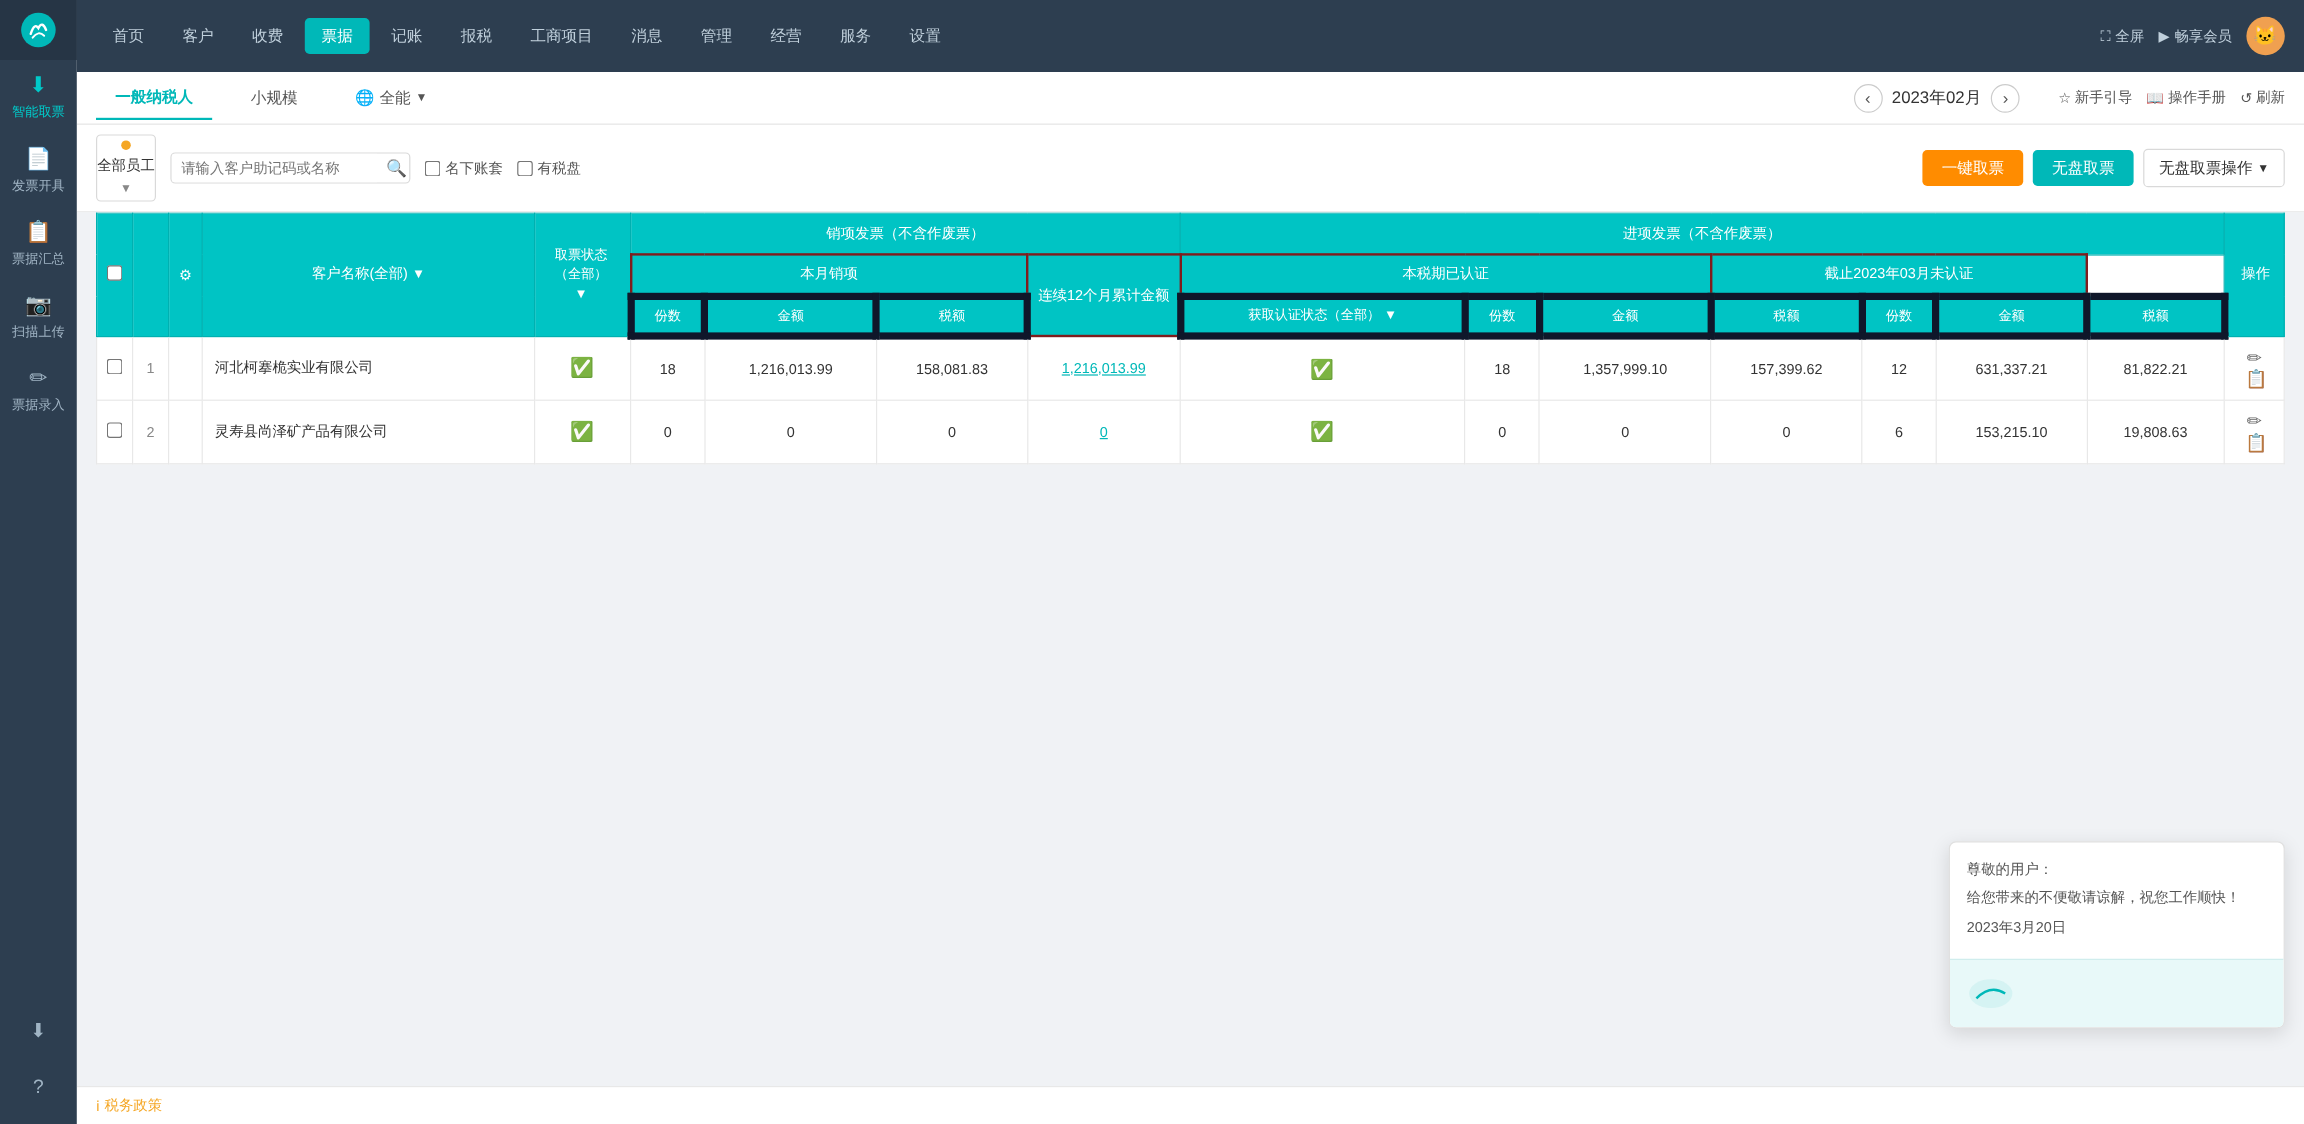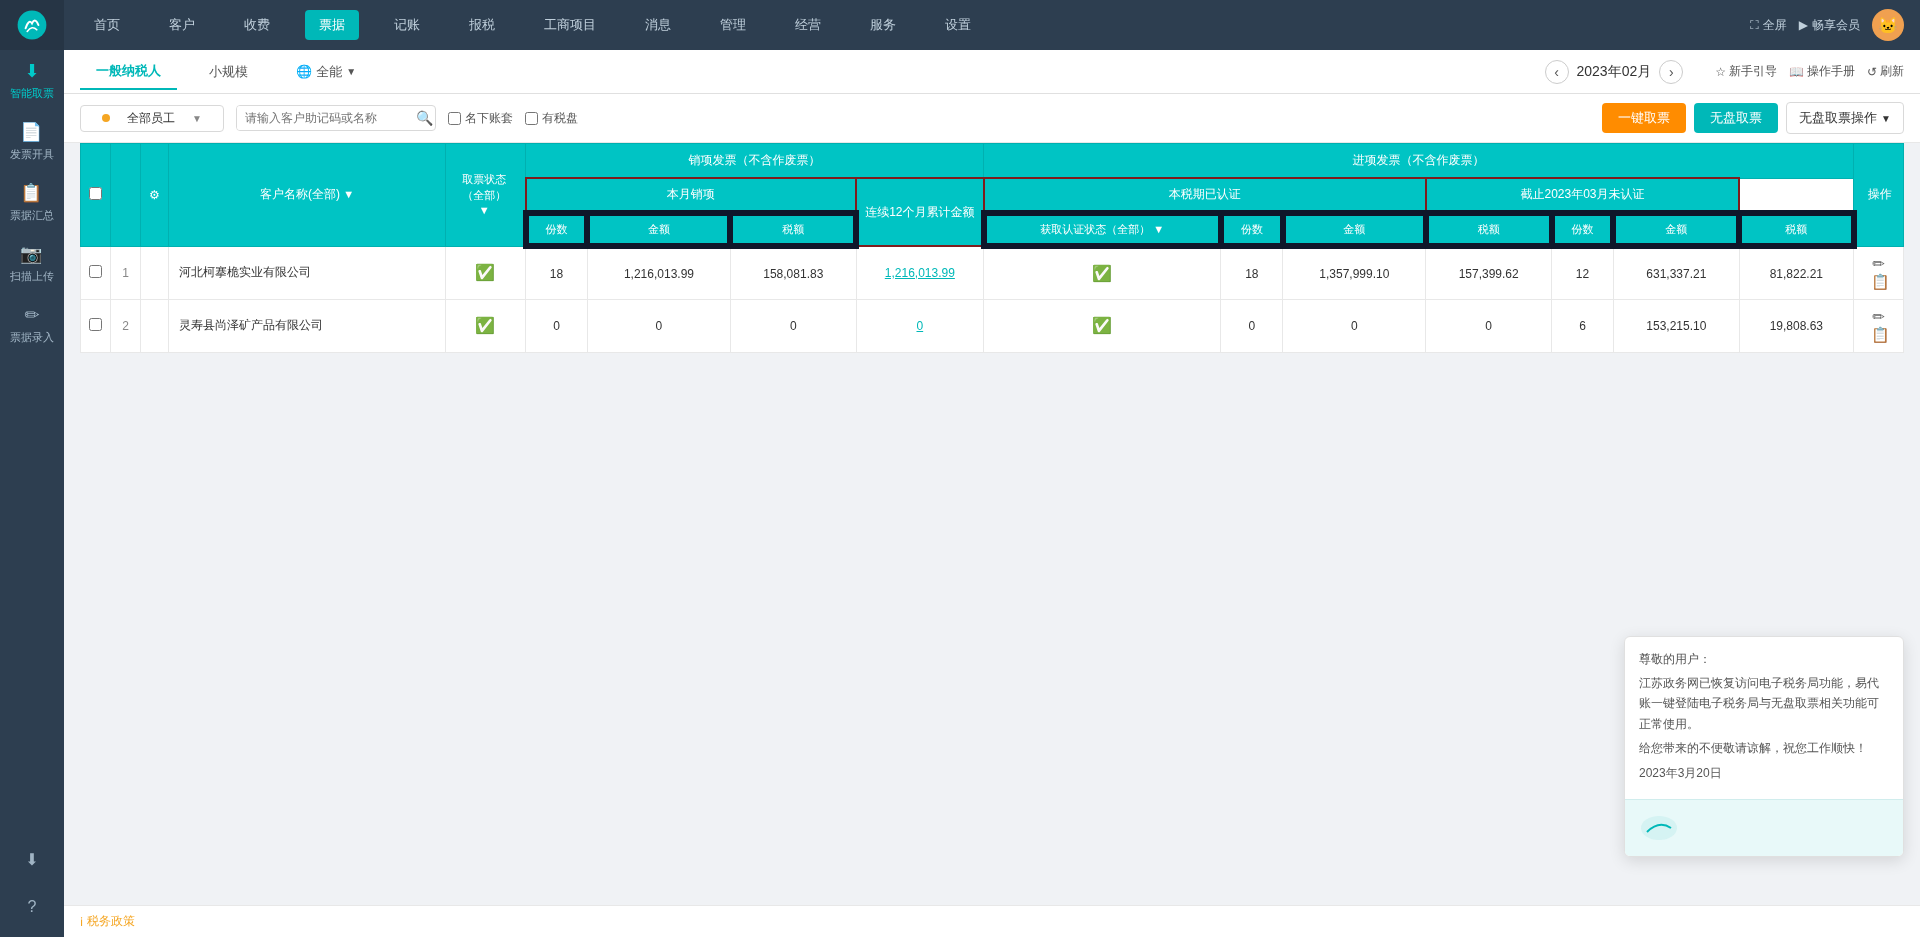--- a/index.html
+++ b/index.html
@@ -62,26 +62,26 @@
     
     .main {
       flex: 1;
       display: flex;
       flex-direction: column;
       overflow: hidden;
     }
 
     
     .topnav {
-      height: 50px;
+      height: 60px;
       background: #2d3e50;
       display: flex;
       align-items: center;
       padding: 0 16px;
-      gap: 21px;
+      gap: 4px;
       flex-shrink: 0;
     }
     .topnav-item {
       padding: 6px 14px;
       color: #c0d0dc;
       cursor: pointer;
       border-radius: 4px;
       font-size: 13px;
       white-space: nowrap;
     }
@@ -192,26 +192,27 @@
       padding: 8px 16px;
       gap: 12px;
       border-bottom: 1px solid #e8e8e8;
       flex-shrink: 0;
     }
     .filter-select {
       display: flex;
       align-items: center;
       border: 1px solid #d9d9d9;
       border-radius: 4px;
-      padding: 4px 21px;
+      padding: 4px 0;
       cursor: pointer;
       font-size: 12px;
       color: #333;
       background: #fff;
-      gap: 17px;
+      gap: 5px;
+      flex-direction: column;
     }
     .filter-select .dot { width: 8px; height: 8px; border-radius: 50%; background: #f5a623; }
     .filter-input-wrap {
       display: flex;
       align-items: center;
       border: 1px solid #d9d9d9;
       border-radius: 4px;
       overflow: hidden;
       width: 200px;
     }
@@ -629,21 +630,20 @@
         <span>ℹ</span>
         <span>税务政策</span>
       </div>
     </div>
   </div>
 </div>
 
 <div class="notification-popup">
   <div class="notification-body">
     <p>尊敬的用户：</p>
-    <p>江苏政务网已恢复访问电子税务局功能，易代账一键登陆电子税务局与无盘取票相关功能可正常使用。</p>
     <p>给您带来的不便敬请谅解，祝您工作顺快！</p>
     <p>2023年3月20日</p>
   </div>
   <div class="notification-footer">
     <div style="width:40px;height:40px;">
       <svg viewBox="0 0 40 40">
         <ellipse cx="20" cy="20" rx="18" ry="12" fill="#c8eeee" opacity="0.6"></ellipse>
         <path d="M8 24 Q20 12 32 20" stroke="#00b8b8" stroke-width="2" fill="none"></path>
       </svg>
     </div>

